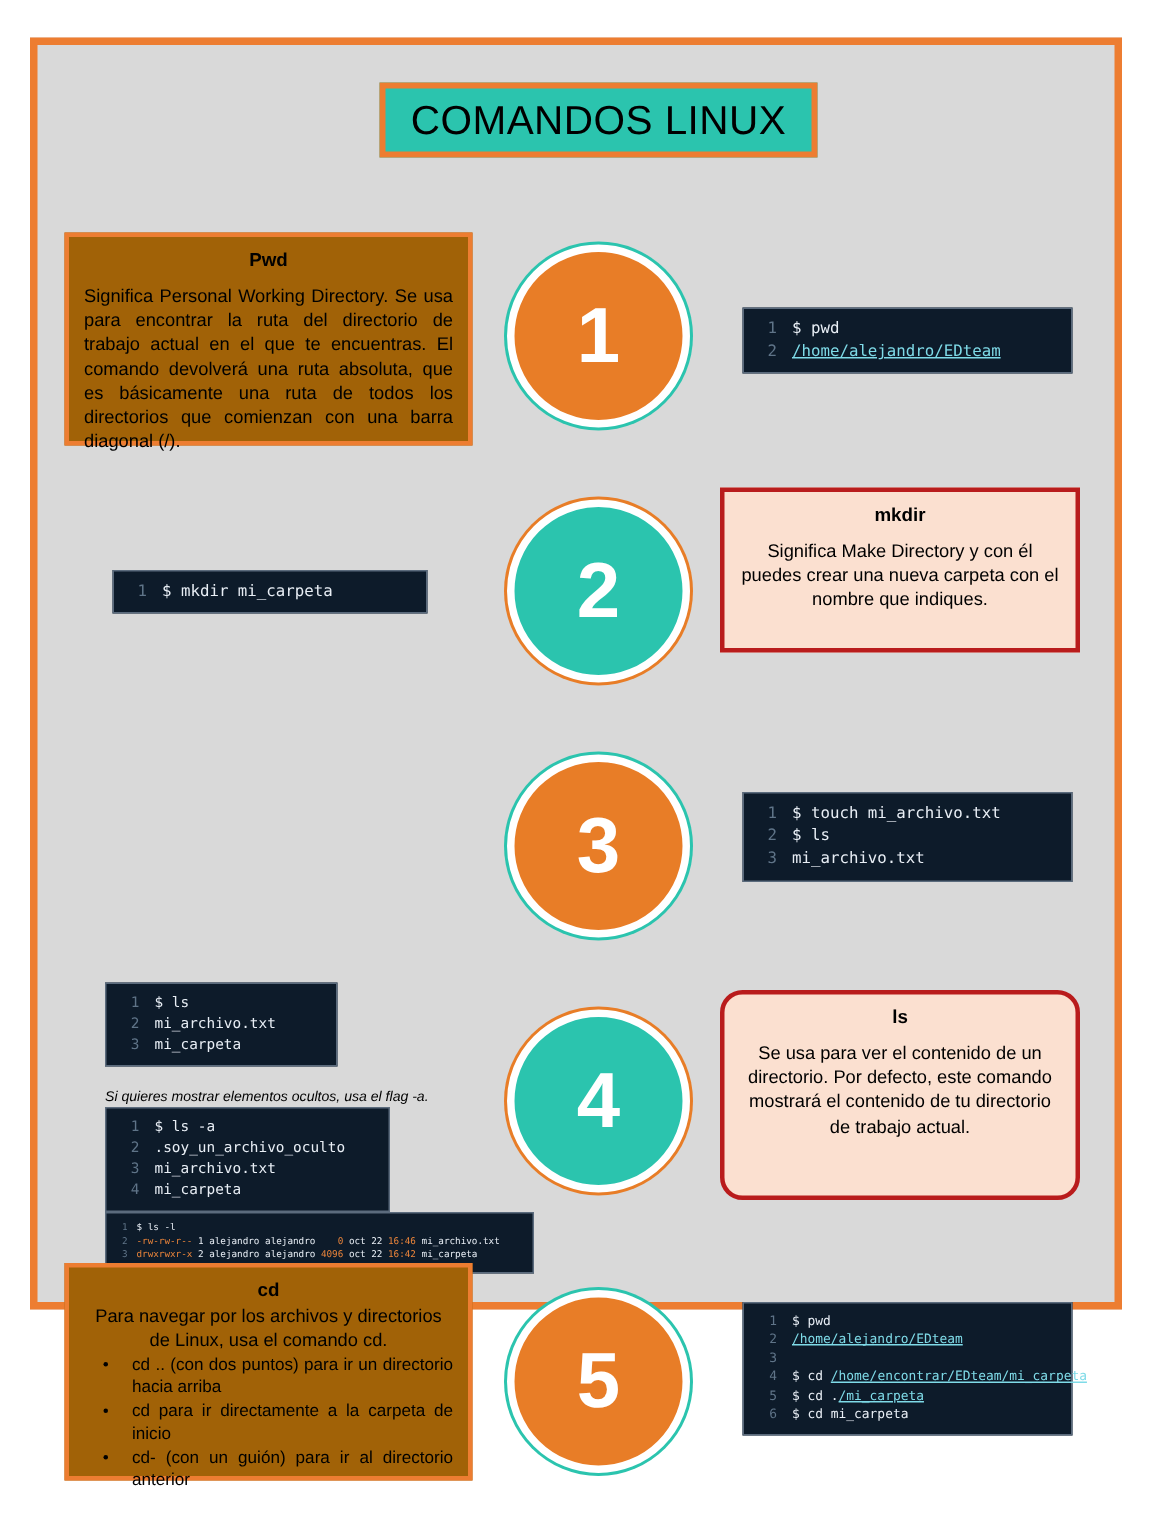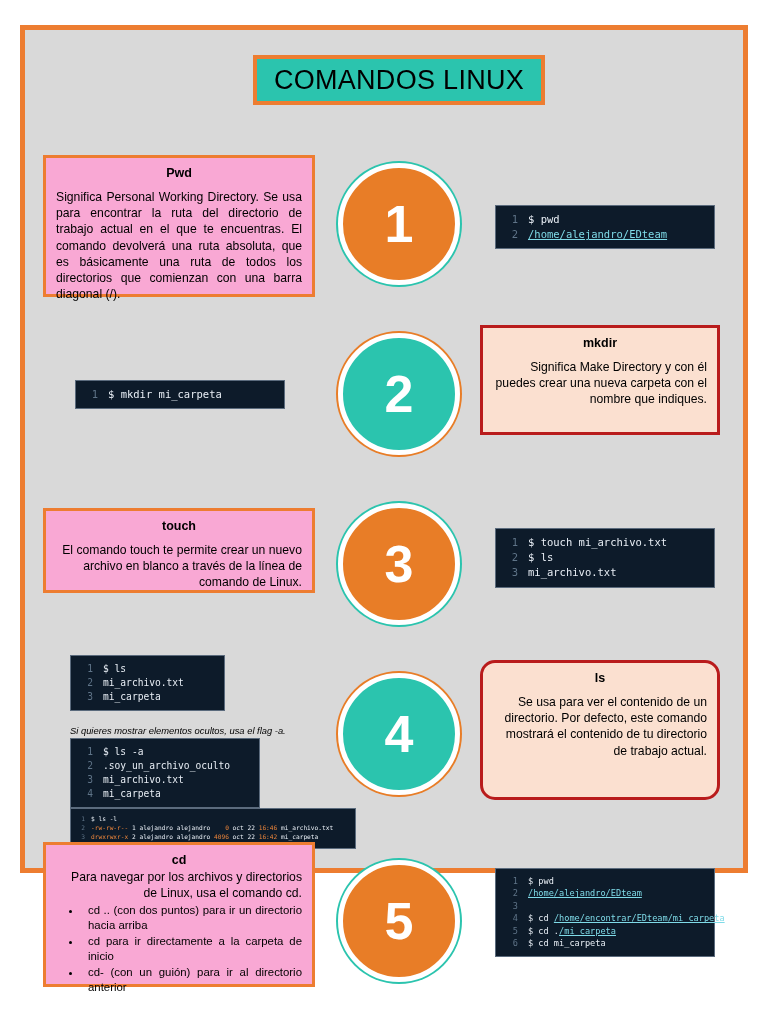--- a/index.html
+++ b/index.html
@@ -66,41 +66,41 @@
     border: 5px solid #ffffff;
     box-shadow: 0 0 0 2px #e87d27;
   }
 
   
   .info-box {
     position: absolute;
     padding: 8px 10px 10px 10px;
   }
   .info-box.green {
-    background: #f9a8d4;
+    background: #a16207;
     border: 3px solid #ed7d31;
   }
   .info-box.peach {
     background: #fbe0d0;
     border: 3px solid #b91c1c;
   }
   .info-title {
     text-align: center;
     font-weight: bold;
     font-size: 12.5px;
     color: #000;
     margin-bottom: 9px;
   }
   .info-body {
     font-size: 12.2px;
     line-height: 1.33;
     color: #000;
     text-align: justify;
   }
-  .info-body.left { text-align: right; }
+  .info-body.left { text-align: center; }
 
   .info-body ul {
     margin: 2px 0 10px 26px;
   }
   .info-body li {
     font-size: 11.4px;
     line-height: 1.3;
     margin-bottom: 1px;
     padding-left: 6px;
   }
@@ -181,24 +181,20 @@
 
   <div class="circle teal" style="left:313px; top:303px;">
     <span>2</span>
   </div>
 
   <div class="info-box peach" style="left:455px; top:295px; width:240px; height:110px;">
     <div class="info-title">mkdir</div>
     <div class="info-body left">Significa Make Directory y con él puedes crear una nueva carpeta con el nombre que indiques.</div>
   </div>
 
-  <div class="info-box green" style="left:18px; top:478px; width:272px; height:85px;">
-    <div class="info-title">touch</div>
-    <div class="info-body left">El comando touch te permite crear un nuevo archivo en blanco a través de la línea de comando de Linux.</div>
-  </div>
 
   <div class="circle orange" style="left:313px; top:473px;">
     <span>3</span>
   </div>
 
   <div class="terminal t-13" style="left:470px; top:498px; width:220px;">
     <div class="term-line">
       <span class="ln">1</span>
       <span class="tx">$ touch mi_archivo.txt</span>
     </div>

